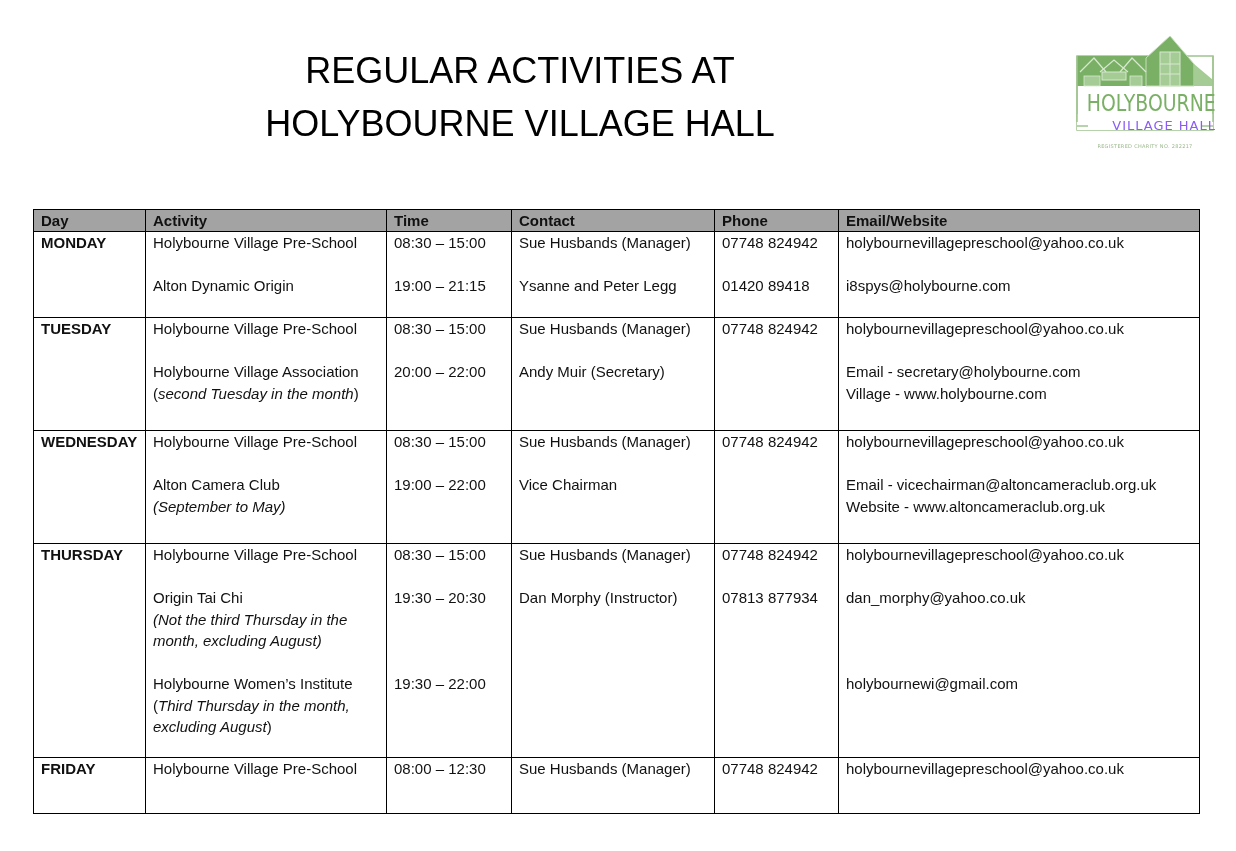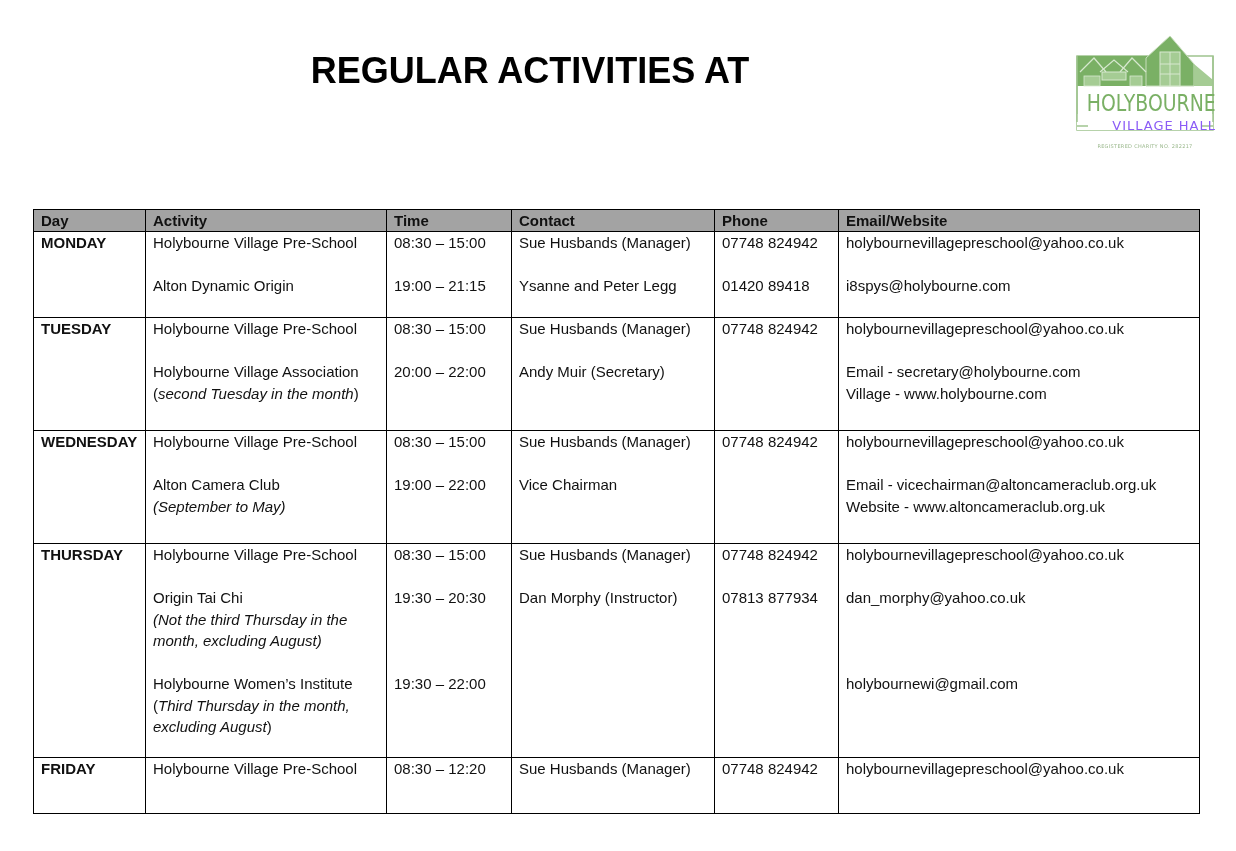--- a/index.html
+++ b/index.html
@@ -2,22 +2,22 @@
 <html><head>
   <meta charset="utf-8">
   <style>
     html, body { margin: 0; padding: 0; background: #ffffff; }
     body {
       width: 1236px; height: 851px; position: relative; overflow: hidden;
       font-family: "Liberation Sans", "DejaVu Sans", sans-serif;
       color: #111;
     }
     .title {
-      position: absolute; left: 230px; top: 44px; width: 600px;
-      text-align: center; font-weight: bold; font-size: 36px; line-height: 53px;
+      position: absolute; left: 220px; top: 44px; width: 600px;
+      text-align: center; font-weight: normal; font-size: 36px; line-height: 53px;
       letter-spacing: 0px; color: #000;
     }
     .title div { white-space: nowrap; }
     .logo { position: absolute; left: 1074px; top: 34px; width: 142px; height: 120px; }
     .logo svg { display: block; }
     .logo-text1 {
       position: absolute; left: 0; top: 56px; width: 142px; text-align: center;
       font-size: 23px; color: #7ab065; letter-spacing: 0px; line-height: 26px;
       font-family: "DejaVu Sans", sans-serif; font-weight: normal;
       transform: scaleX(0.82); transform-origin: center;
@@ -51,20 +51,21 @@
     .note { display: block; font-style: normal; }
     .it { font-style: italic; }
     td.c { padding-top: 1px; }
     .gap1 { height: 21.5px; display: block; }
   </style>
 </head>
 <body>
 
 <div class="title">
   <div>REGULAR ACTIVITIES AT</div>
+  <div>HOLYBOURNE VILLAGE HALL</div>
 </div>
 
 <div class="logo">
   <svg width="142" height="120" viewBox="0 0 142 120">
 
     <rect x="3" y="22" width="136" height="74" fill="none" stroke="#9fc48f" stroke-width="1.5"></rect>
 
     <polygon points="3,22 3,52 139,52 139,46 120,36 96,2 78,22" fill="#7ab065"></polygon>
 
     <polygon points="72,52 72,24 96,2 120,30 120,52" fill="#7ab065" stroke="#c7ddbc" stroke-width="1"></polygon>
@@ -245,21 +246,21 @@
         <span class="entry">holybournewi@gmail.com</span>
       </td>
     </tr>
 
     <tr style="height:56px">
       <td class="day c">FRIDAY</td>
       <td class="c">
         <span class="entry">Holybourne Village Pre-School</span>
       </td>
       <td class="c">
-        <span class="entry">08:30 – 12:20</span>
+        <span class="entry">08:00 – 12:30</span>
       </td>
       <td class="c">
         <span class="entry">Sue Husbands (Manager)</span>
       </td>
       <td class="c">
         <span class="entry">07748 824942</span>
       </td>
       <td class="c">
         <span class="entry">holybournevillagepreschool@yahoo.co.uk</span>
       </td>

